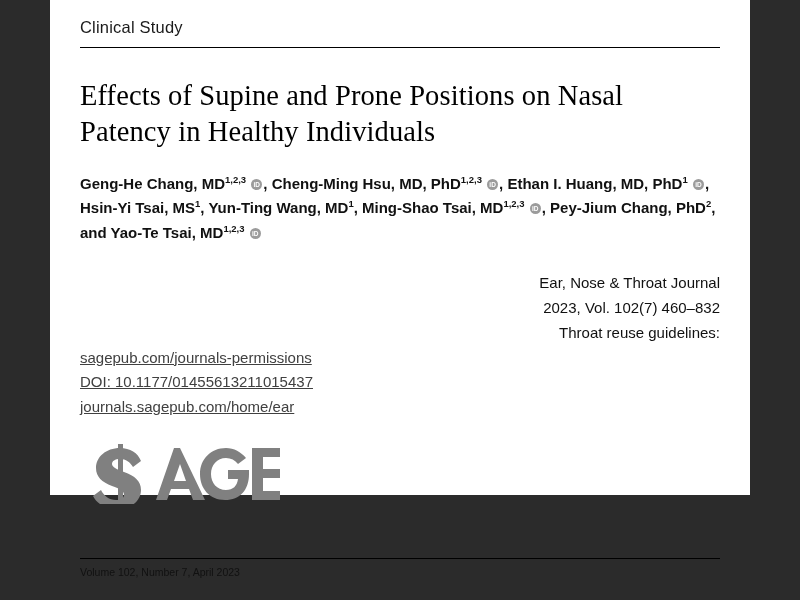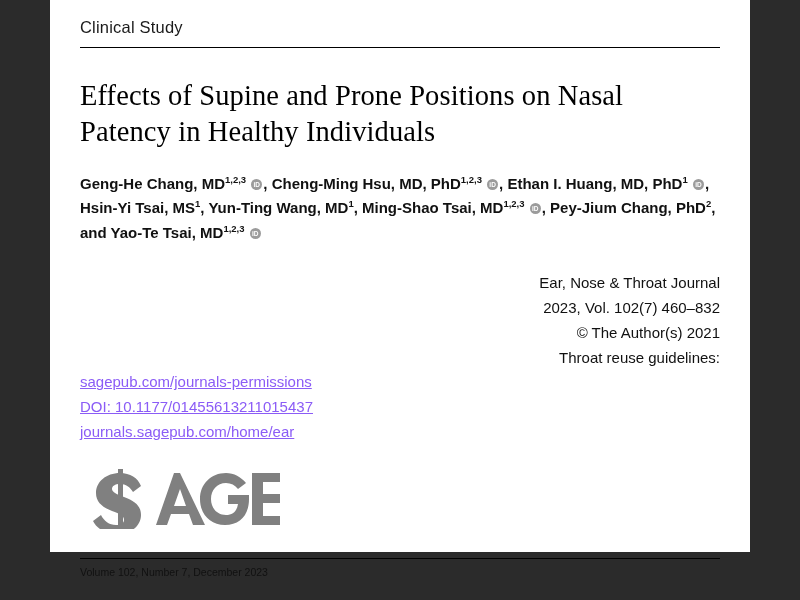--- a/index.html
+++ b/index.html
@@ -8,21 +8,21 @@
     width: 800px;
     height: 600px;
     background: #2b2b2b;
     overflow: hidden;
   }
   .page {
     position: absolute;
     left: 50px;
     top: 0;
     width: 700px;
-    height: 552px;
+    height: 495px;
     background: #ffffff;
   }
   .content {
     position: relative;
     width: 700px;
     height: 600px;
     box-sizing: border-box;
     padding: 0 30px;
     font-family: "Liberation Sans", sans-serif;
     color: #000000;
@@ -90,21 +90,21 @@
     margin-top: 26px;
     color: #111;
   }
   .journal-block .line { display: block; text-align: right; }
   .links {
     margin-top: 0;
     font-size: 15px;
     line-height: 1.66;
   }
   .links a {
-    color: #8b5cf6;
+    color: #404040;
     text-decoration: underline;
     display: block;
     width: fit-content;
   }
   .sage-logo {
     margin-top: 24px;
     height: 60px;
     width: 200px;
   }
   .rule-bottom {
@@ -131,21 +131,20 @@
     <div class="running-head">Clinical Study</div>
     <div class="rule-top"></div>
 
     <h1 class="title">Effects of Supine and Prone Positions on Nasal Patency in Healthy Individuals</h1>
 
     <div class="authors">Geng-He Chang, MD<sup>1,2,3</sup> <span class="orcid"></span>, Cheng-Ming Hsu, MD, PhD<sup>1,2,3</sup> <span class="orcid"></span>, Ethan I. Huang, MD, PhD<sup>1</sup> <span class="orcid"></span>, Hsin-Yi Tsai, MS<sup>1</sup>, Yun-Ting Wang, MD<sup>1</sup>, Ming-Shao Tsai, MD<sup>1,2,3</sup> <span class="orcid"></span>, Pey-Jium Chang, PhD<sup>2</sup>, and Yao-Te Tsai, MD<sup>1,2,3</sup> <span class="orcid"></span></div>
 
     <div class="journal-block">
       <span class="line">Ear, Nose &amp; Throat Journal</span>
       <span class="line">2023, Vol. 102(7) 460–832</span>
-      <span class="line">© The Author(s) 2021</span>
       <span class="line">Throat reuse guidelines:</span>
     </div>
 
     <div class="links">
       <a href="#">sagepub.com/journals-permissions</a>
       <a href="#">DOI: 10.1177/01455613211015437</a>
       <a href="#">journals.sagepub.com/home/ear</a>
     </div>
 
     <div class="sage-logo">
@@ -154,16 +153,16 @@
           <path d="M40 4c-14 0-24 9-24 20 0 9 6 14 16 18 8 3 12 5 12 9 0 3-3 5-8 5-7 0-12-4-15-10l-8 6c4 8 13 13 24 13 14 0 24-8 24-19 0-9-6-14-17-18-8-3-12-5-12-8 0-3 3-5 8-5 6 0 10 3 13 8l8-6C58 9 50 4 40 4z"></path>
           <path d="M38 0h5v60h-5z"></path>
           <path d="M76 56h11l4-11h18l4 11h12L100 4H94L76 56zm18-19 6-17 6 17H94z"></path>
           <path d="M148 26v9h10c-1 7-5 11-12 11-9 0-15-7-15-16s6-16 15-16c5 0 9 2 12 6l8-6c-5-6-12-10-20-10-15 0-26 11-26 26s10 26 25 26c15 0 24-10 24-26v-4h-21z"></path>
           <path d="M172 4v52h34v-9h-23V34h20v-9h-20V13h23V4h-34z"></path>
         </g>
       </svg>
     </div>
 
     <div class="rule-bottom"></div>
-    <div class="footer">Volume 102, Number 7, December 2023</div>
+    <div class="footer">Volume 102, Number 7, April 2023</div>
 
   </div>
 </div>
 
 </body></html>

